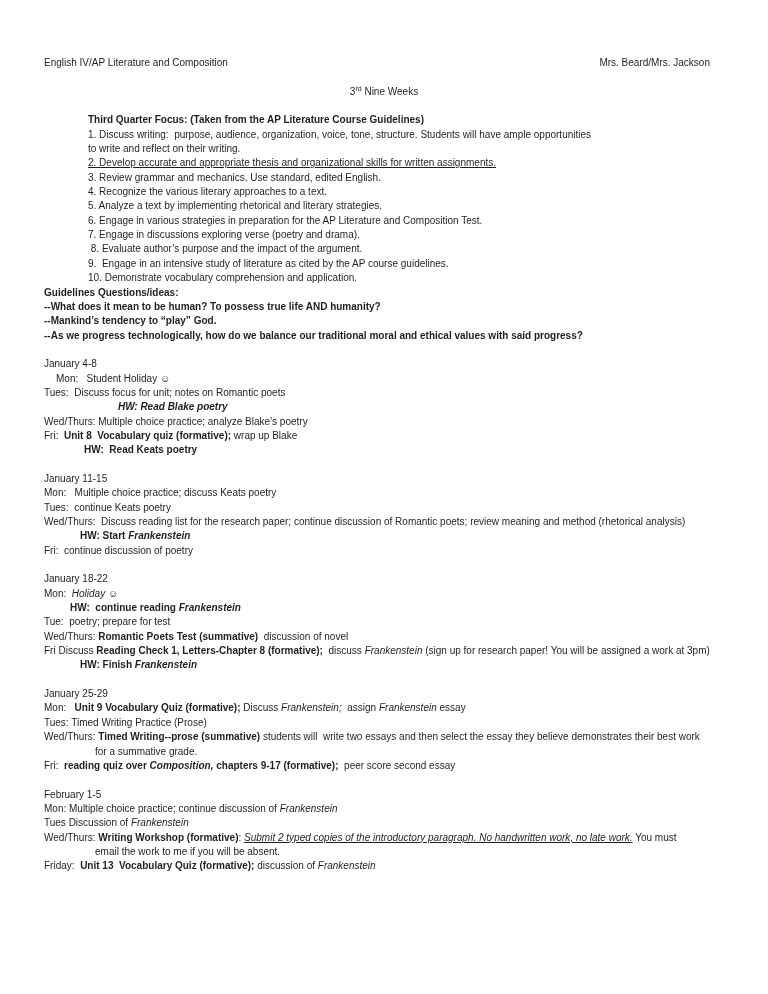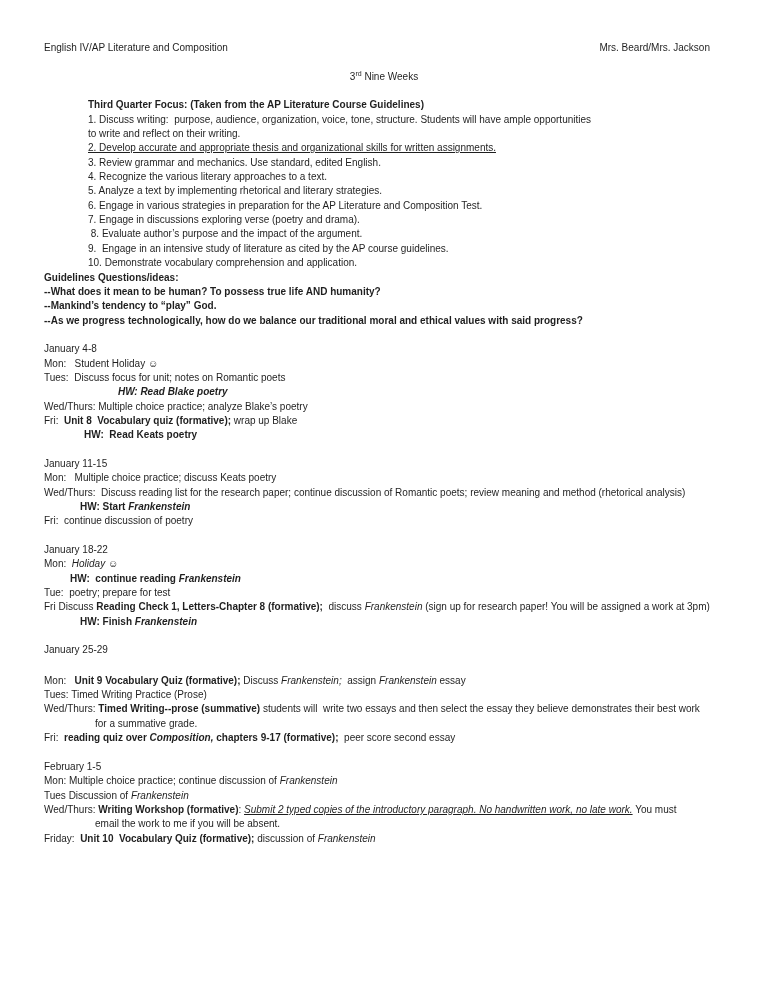--- a/index.html
+++ b/index.html
@@ -10,21 +10,21 @@
   .page {
     position: relative;
     width: 768px;
     height: 994px;
     background: #ffffff;
     font-family: "Liberation Sans", sans-serif;
     font-size: 10px;
     color: #1f1f1f;
     overflow: hidden;
     box-sizing: border-box;
-    padding-top: 41px;
+    padding-top: 56px;
   }
   .header-row {
     display: flex;
     justify-content: space-between;
     padding-left: 44px;
     padding-right: 58px;
     height: 14.35px;
     line-height: 14.35px;
     white-space: pre;
   }
@@ -70,47 +70,49 @@
       <div class="line" style="padding-left: 88px;"><span class="">7. Engage in discussions exploring verse (poetry and drama).</span></div>
       <div class="line" style="padding-left: 88px;"><span class=""> 8. Evaluate author’s purpose and the impact of the argument.</span></div>
       <div class="line" style="padding-left: 88px;"><span class="">9.  Engage in an intensive study of literature as cited by the AP course guidelines.</span></div>
       <div class="line" style="padding-left: 88px;"><span class="">10. Demonstrate vocabulary comprehension and application.</span></div>
       <div class="line" style="padding-left: 44px;"><span class="b ">Guidelines Questions/ideas:</span></div>
       <div class="line" style="padding-left: 44px;"><span class="b ">--What does it mean to be human? To possess true life AND humanity?</span></div>
       <div class="line" style="padding-left: 44px;"><span class="b ">--Mankind’s tendency to “play” God.</span></div>
       <div class="line" style="padding-left: 44px;"><span class="b ">--As we progress technologically, how do we balance our traditional moral and ethical values with said progress?</span></div>
       <div class="line" style="padding-left: 44px;">&nbsp;</div>
       <div class="line" style="padding-left: 44px;"><span class="">January 4-8</span></div>
-      <div class="line" style="padding-left: 44px;"><span class="">Mon:   Student Holiday ☺</span></div>
+      <div class="line" style="padding-left: 44px; margin-left: 12px;"><span class="">Mon:   Student Holiday ☺</span></div>
       <div class="line" style="padding-left: 44px;"><span class="">Tues:  Discuss focus for unit; notes on Romantic poets</span></div>
       <div class="line" style="padding-left: 118px;"><span class="b i ">HW: Read Blake poetry</span></div>
       <div class="line" style="padding-left: 44px;"><span class="">Wed/Thurs: Multiple choice practice; analyze Blake’s poetry</span></div>
       <div class="line" style="padding-left: 44px;"><span class="">Fri:  </span><span class="b ">Unit 8  Vocabulary quiz (formative);</span><span class=""> wrap up Blake</span></div>
       <div class="line" style="padding-left: 84px;"><span class="b ">HW:  Read Keats poetry</span></div>
       <div class="line" style="padding-left: 44px;">&nbsp;</div>
       <div class="line" style="padding-left: 44px;"><span class="">January 11-15</span></div>
       <div class="line" style="padding-left: 44px;"><span class="">Mon:   Multiple choice practice; discuss Keats poetry</span></div>
+      <div class="line" style="padding-left: 44px;"><span class="">Tues:  continue Keats poetry</span></div>
       <div class="line" style="padding-left: 44px;"><span class="">Wed/Thurs:  Discuss reading list for the research paper; continue discussion of Romantic poets; review meaning and method (rhetorical analysis)</span></div>
       <div class="line" style="padding-left: 80px;"><span class="b ">HW: Start </span><span class="b i ">Frankenstein</span></div>
       <div class="line" style="padding-left: 44px;"><span class="">Fri:  continue discussion of poetry</span></div>
       <div class="line" style="padding-left: 44px;">&nbsp;</div>
       <div class="line" style="padding-left: 44px;"><span class="">January 18-22</span></div>
       <div class="line" style="padding-left: 44px;"><span class="">Mon:  </span><span class="i ">Holiday ☺</span></div>
       <div class="line" style="padding-left: 70px;"><span class="b ">HW:  continue reading </span><span class="b i ">Frankenstein</span></div>
       <div class="line" style="padding-left: 44px;"><span class="">Tue:  poetry; prepare for test</span></div>
+      <div class="line" style="padding-left: 44px;"><span class="">Wed/Thurs: </span><span class="b ">Romantic Poets Test (summative)</span><span class="">  discussion of novel</span></div>
       <div class="line" style="padding-left: 44px;"><span class="">Fri Discuss </span><span class="b ">Reading Check 1, Letters-Chapter 8 (formative);</span><span class="">  discuss </span><span class="i ">Frankenstein</span><span class=""> (sign up for research paper! You will be assigned a work at 3pm)</span></div>
       <div class="line" style="padding-left: 80px;"><span class="b ">HW: Finish </span><span class="b i ">Frankenstein</span></div>
       <div class="line" style="padding-left: 44px;">&nbsp;</div>
       <div class="line" style="padding-left: 44px;"><span class="">January 25-29</span></div>
-      <div class="line" style="padding-left: 44px; margin-top: 16px;"><span class="">Mon:   </span><span class="b ">Unit 9 Vocabulary Quiz (formative);</span><span class=""> Discuss </span><span class="i ">Frankenstein;</span><span class="">  assign </span><span class="i ">Frankenstein</span><span class=""> essay</span></div>
+      <div class="line" style="padding-left: 44px;"><span class="">Mon:   </span><span class="b ">Unit 9 Vocabulary Quiz (formative);</span><span class=""> Discuss </span><span class="i ">Frankenstein;</span><span class="">  assign </span><span class="i ">Frankenstein</span><span class=""> essay</span></div>
       <div class="line" style="padding-left: 44px;"><span class="">Tues: Timed Writing Practice (Prose)</span></div>
       <div class="line" style="padding-left: 44px;"><span class="">Wed/Thurs: </span><span class="b ">Timed Writing--prose (summative)</span><span class=""> students will  write two essays and then select the essay they believe demonstrates their best work</span></div>
       <div class="line" style="padding-left: 95px;"><span class="">for a summative grade.</span></div>
       <div class="line" style="padding-left: 44px;"><span class="">Fri:  </span><span class="b ">reading quiz over </span><span class="b i ">Composition,</span><span class="b "> chapters 9-17 (formative);</span><span class="">  peer score second essay</span></div>
       <div class="line" style="padding-left: 44px;">&nbsp;</div>
       <div class="line" style="padding-left: 44px;"><span class="">February 1-5</span></div>
       <div class="line" style="padding-left: 44px;"><span class="">Mon: Multiple choice practice; continue discussion of </span><span class="i ">Frankenstein</span></div>
       <div class="line" style="padding-left: 44px;"><span class="">Tues Discussion of </span><span class="i ">Frankenstein</span></div>
       <div class="line" style="padding-left: 44px;"><span class="">Wed/Thurs: </span><span class="b ">Writing Workshop (formative)</span><span class="">: </span><span class="i u">Submit 2 typed copies of the introductory paragraph. No handwritten work, no late work.</span><span class=""> You must</span></div>
       <div class="line" style="padding-left: 95px;"><span class="">email the work to me if you will be absent.</span></div>
-      <div class="line" style="padding-left: 44px;"><span class="">Friday:  </span><span class="b ">Unit 10  Vocabulary Quiz (formative);</span><span class=""> discussion of </span><span class="i ">Frankenstein</span></div>
+      <div class="line" style="padding-left: 44px;"><span class="">Friday:  </span><span class="b ">Unit 13  Vocabulary Quiz (formative);</span><span class=""> discussion of </span><span class="i ">Frankenstein</span></div>
     </div>
 </div>
 
 </body></html>

